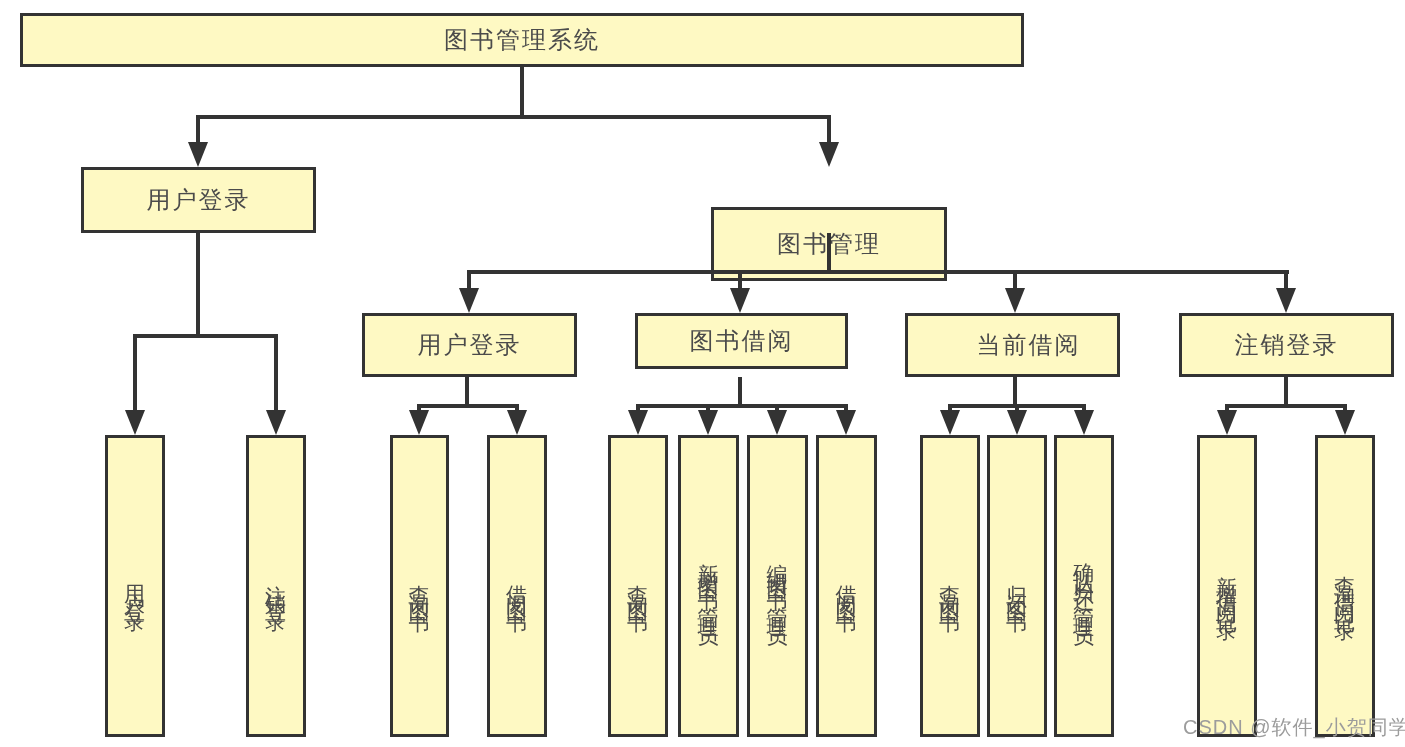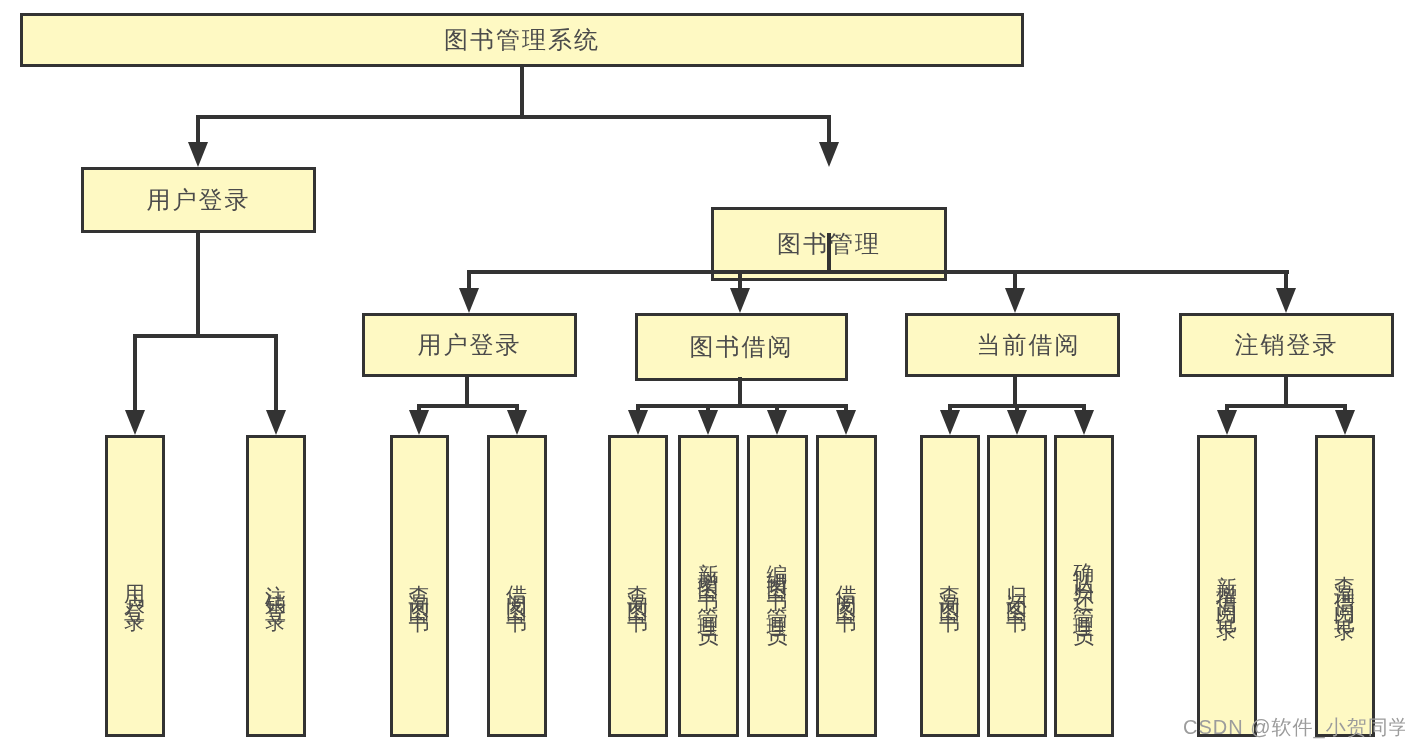--- a/index.html
+++ b/index.html
@@ -48,21 +48,21 @@
   <div class="box" style="left:81px;top:167px;width:235px;height:66px;">
     <span class="h-label">用户登录</span>
   </div>
   <div class="box" style="left:711px;top:167px;width:236px;height:74px;margin-top:40px;">
     <span class="h-label">图书管理</span>
   </div>
 
   <div class="box" style="left:362px;top:313px;width:215px;height:64px;">
     <span class="h-label">用户登录</span>
   </div>
-  <div class="box" style="left:635px;top:313px;width:213px;height:68px;">
+  <div class="box" style="left:635px;top:313px;width:213px;height:56px;">
     <span class="h-label">图书借阅</span>
   </div>
   <div class="box" style="left:905px;top:313px;width:215px;height:64px;padding-left:32px;">
     <span class="h-label">当前借阅</span>
   </div>
   <div class="box" style="left:1179px;top:313px;width:215px;height:64px;">
     <span class="h-label">注销登录</span>
   </div>
 
   <div class="box" style="left:105px;top:435px;width:60px;height:302px;">

